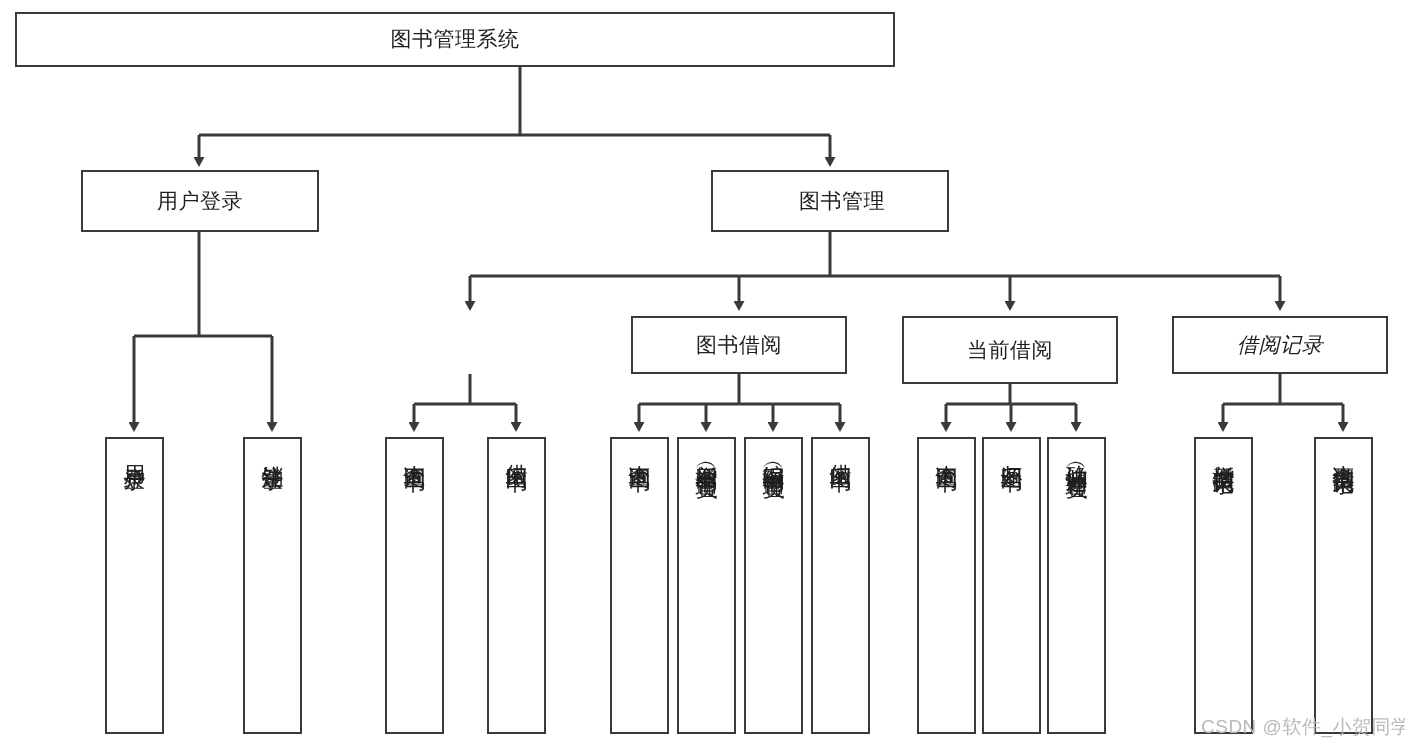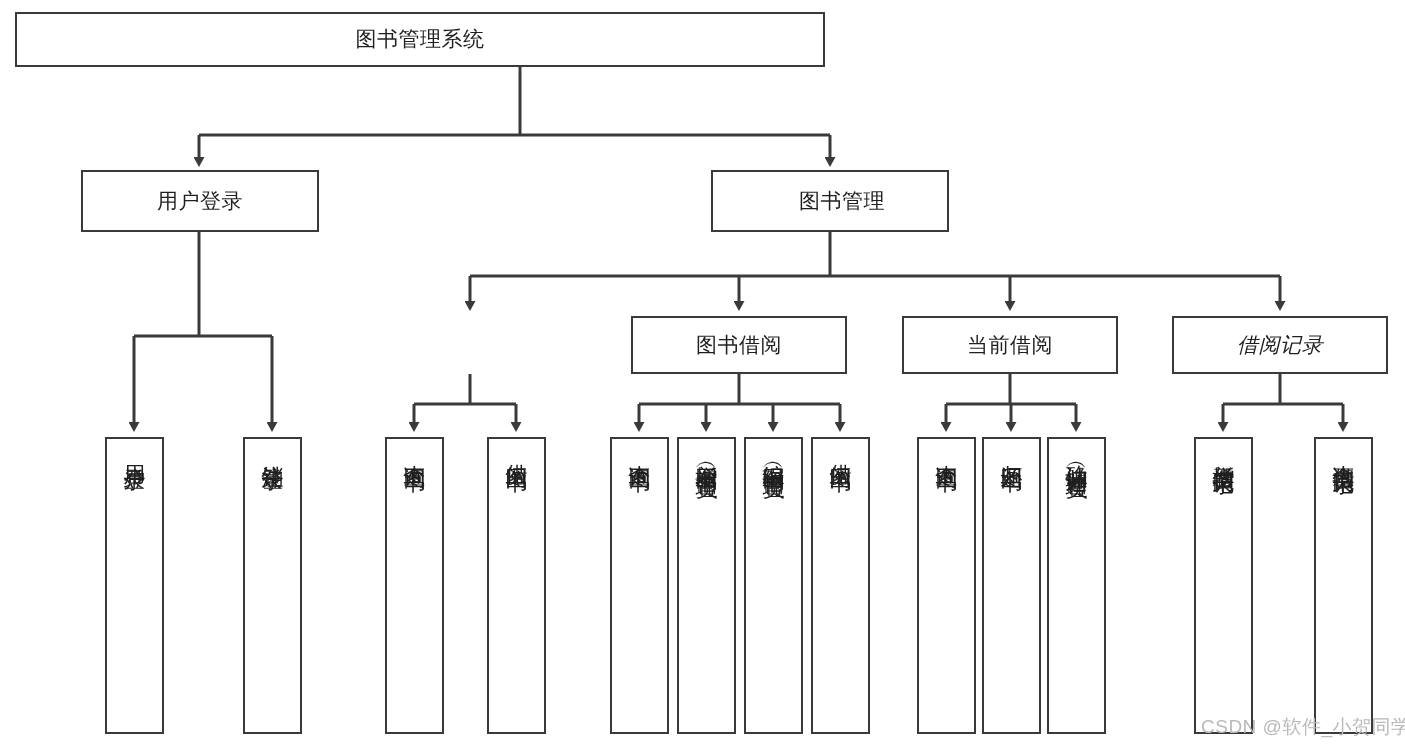--- a/index.html
+++ b/index.html
@@ -113,35 +113,35 @@
       <path d="M1011,404 L1011,423" marker-end="url(#arrow)"></path>
       <path d="M1076,404 L1076,423" marker-end="url(#arrow)"></path>
 
       <path d="M1280,374 L1280,404"></path>
       <path d="M1223,404 L1343,404"></path>
       <path d="M1223,404 L1223,423" marker-end="url(#arrow)"></path>
       <path d="M1343,404 L1343,423" marker-end="url(#arrow)"></path>
     </g>
   </svg>
 
-  <div class="node" style="left:15px; top:12px; width:810px; height:55px;">
+  <div class="node" style="left:15px; top:12px; width:880px; height:55px;">
     <span class="node-label">图书管理系统</span>
   </div>
 
   <div class="node" style="left:81px; top:170px; width:238px; height:62px;">
     <span class="node-label">用户登录</span>
   </div>
   <div class="node" style="left:711px; top:170px; width:238px; height:62px;padding-left:24px;">
     <span class="node-label">图书管理</span>
   </div>
 
   <div class="node" style="left:631px; top:316px; width:216px; height:58px;">
     <span class="node-label">图书借阅</span>
   </div>
-  <div class="node" style="left:902px; top:316px; width:216px; height:58px;">
+  <div class="node" style="left:902px; top:316px; width:216px; height:68px;">
     <span class="node-label">当前借阅</span>
   </div>
   <div class="node" style="left:1172px; top:316px; width:216px; height:58px;font-style:italic;">
     <span class="node-label">借阅记录</span>
   </div>
 
   <div class="node leaf" style="left:105px; top:437px; width:59px; height:297px;">
     <span class="node-label">用户登录</span>
   </div>
   <div class="node leaf" style="left:243px; top:437px; width:59px; height:297px;">

